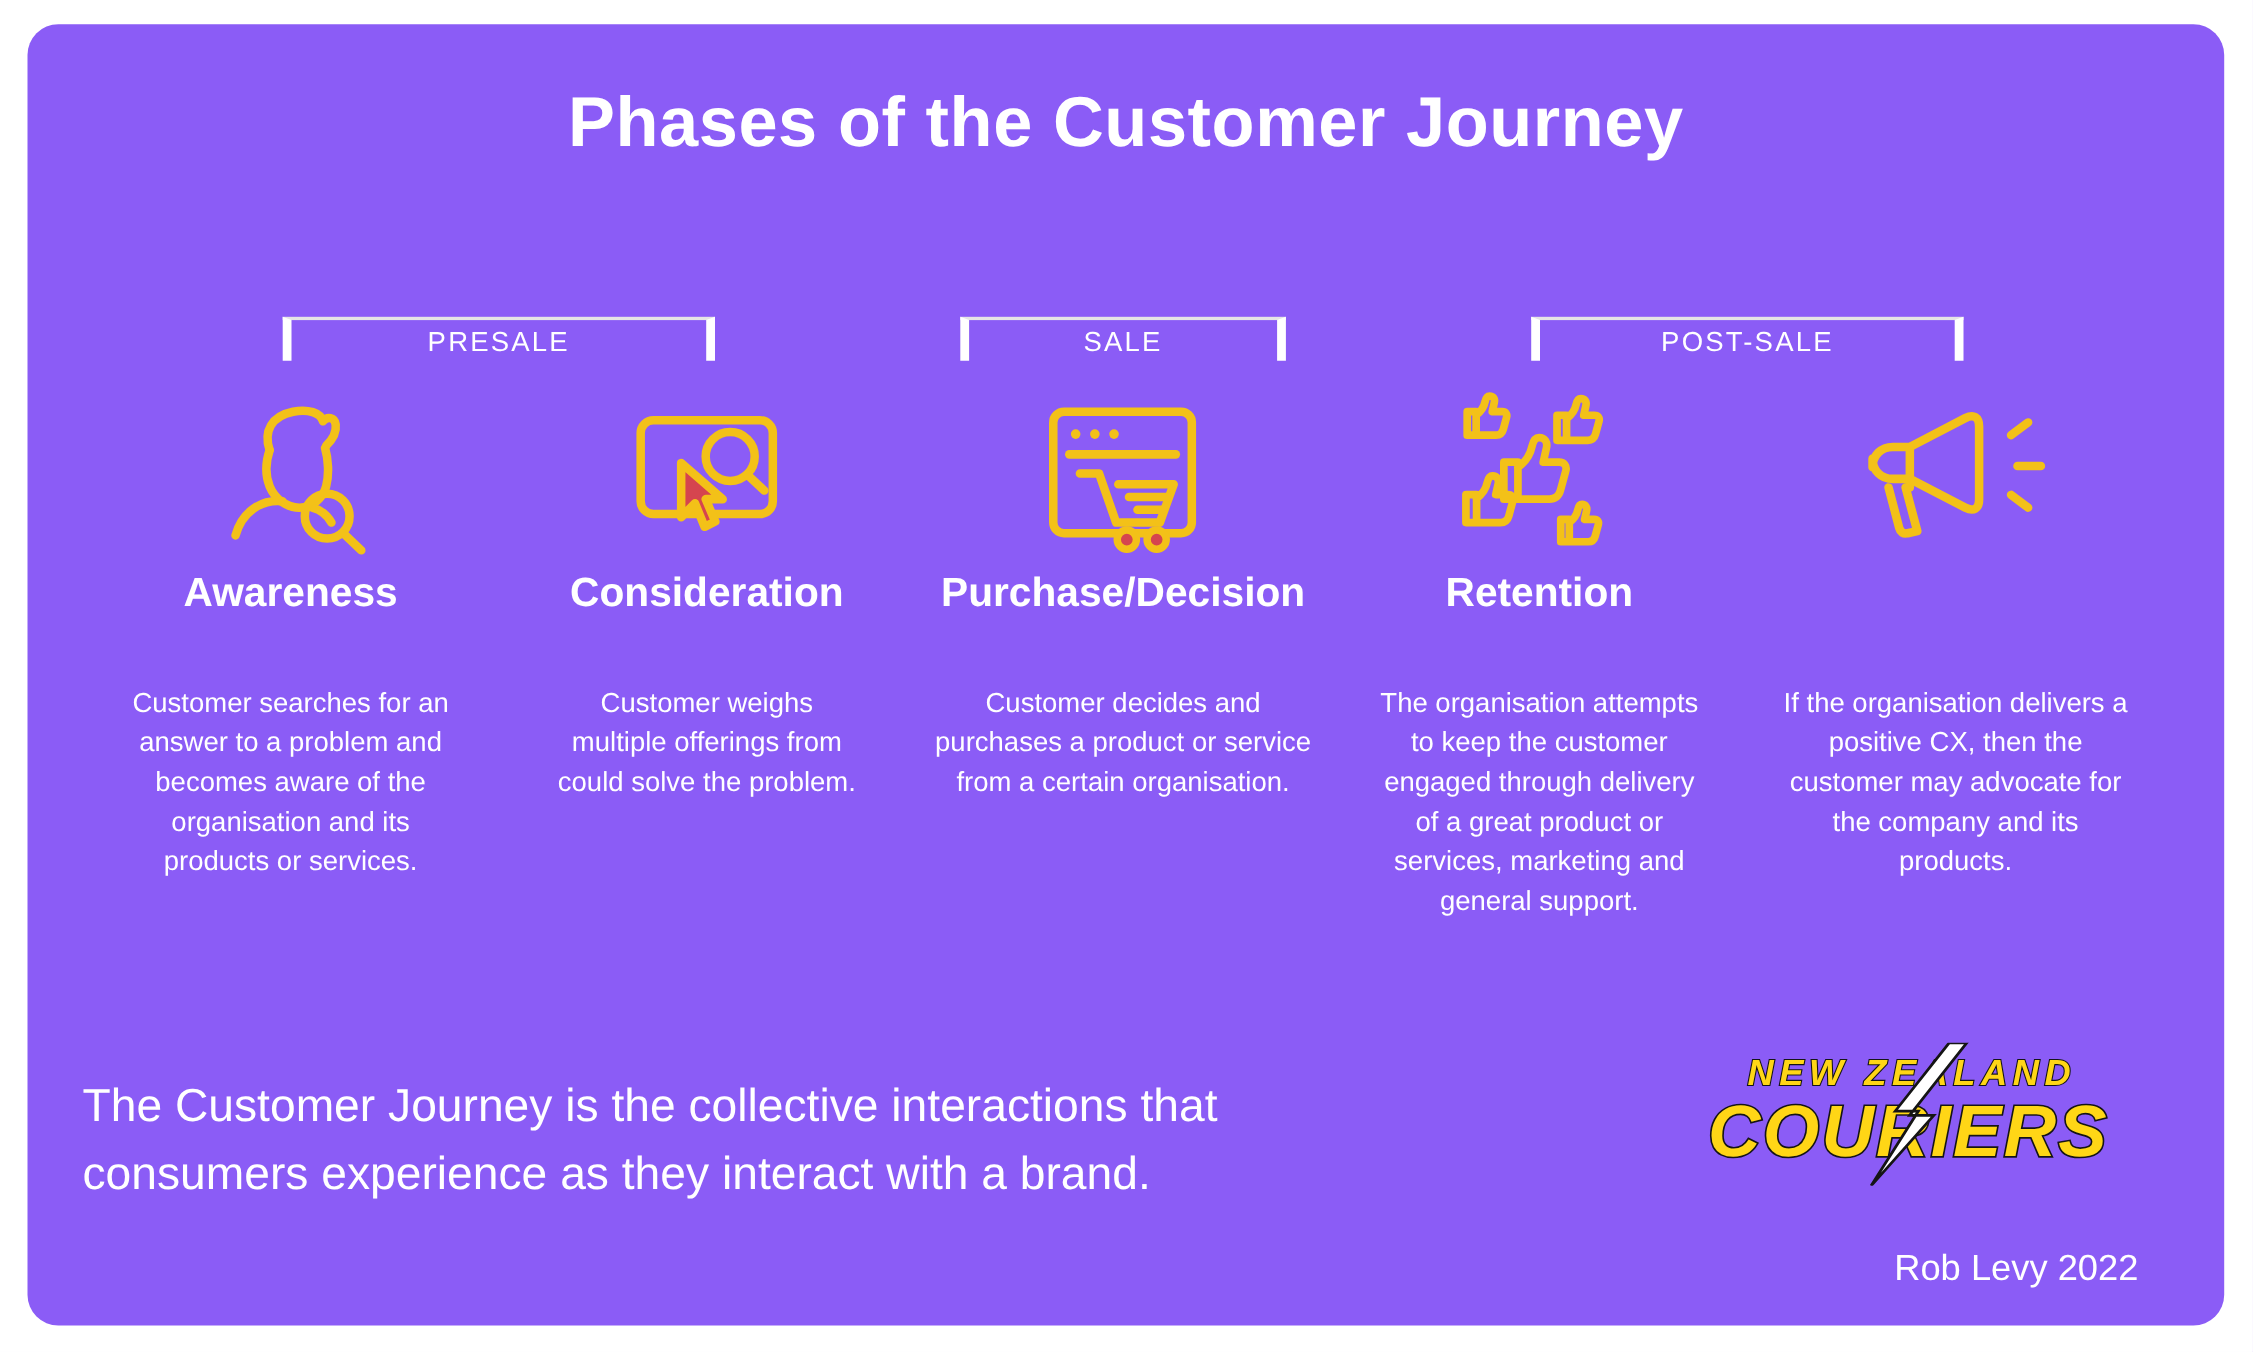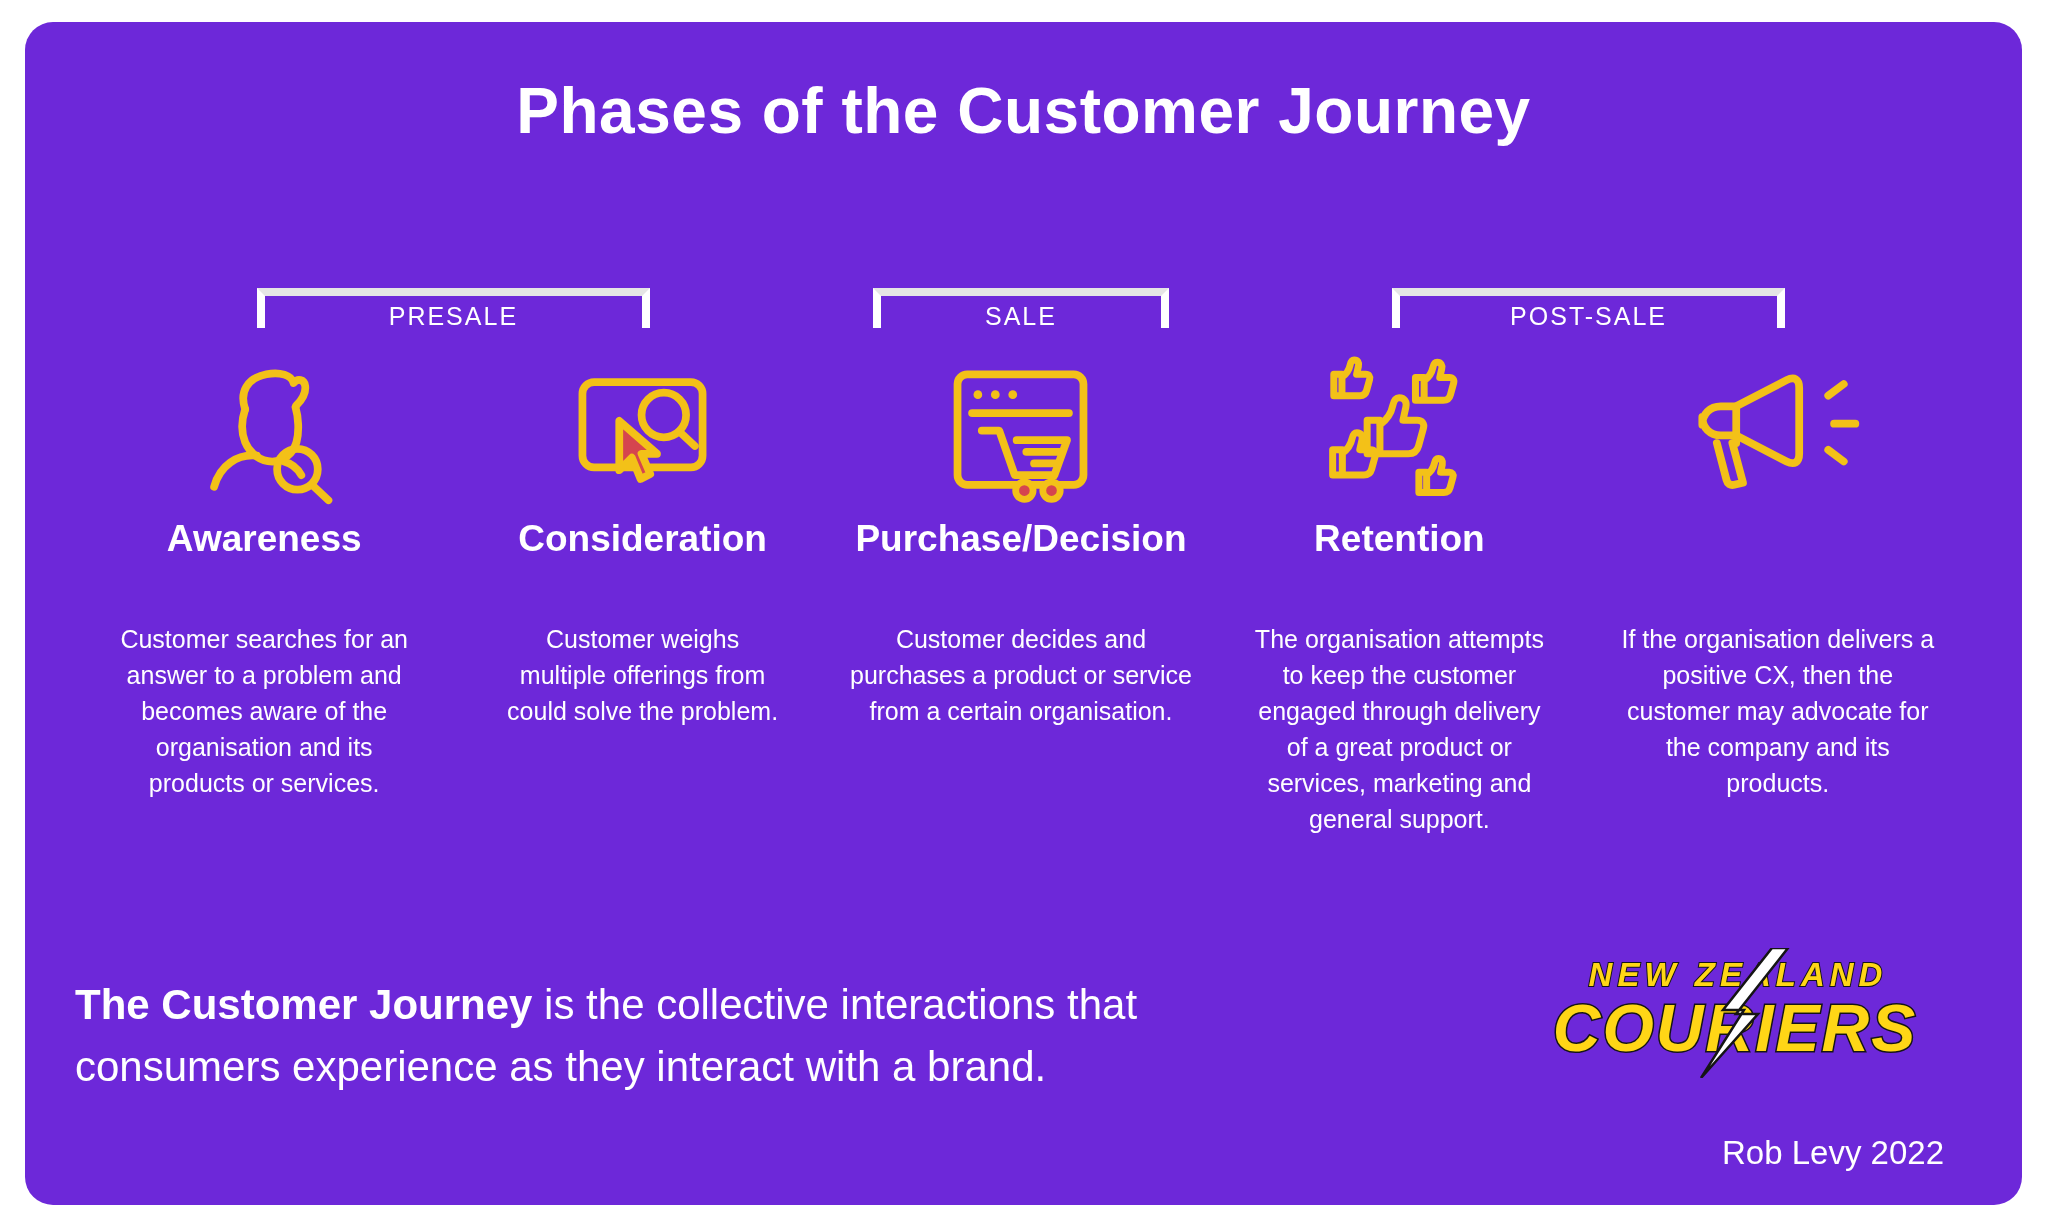--- a/index.html
+++ b/index.html
@@ -1,32 +1,32 @@
 <!DOCTYPE html>
 <html><head>
 <meta charset="utf-8">
 <style>
   * { margin:0; padding:0; box-sizing:border-box; }
   html,body { width:2048px; height:1229px; background:#ffffff; font-family:"Liberation Sans", sans-serif; }
   .card {
     position:absolute; left:25px; top:22px; width:1997px; height:1183px;
-    background:#6d28d9; border-radius:28px; overflow:hidden; color:#ffffff;
+    background:#8b5cf6; border-radius:28px; overflow:hidden; color:#ffffff;
   }
   .title {
     position:absolute; top:52px; left:0; width:100%;
     text-align:center; font-size:64px; font-weight:bold; letter-spacing:0.5px;
   }
   .phases {
     position:absolute; top:266px; left:50px; right:55px;
     display:grid; grid-template-columns:repeat(5,1fr);
     grid-template-rows:44px 186px 48px auto;
   }
   .bracket {
     grid-row:1; height:40px; align-self:start; justify-self:center;
-    border-top:8px solid #e5e5e5; border-left:8px solid #fff; border-right:8px solid #fff;
+    border-top:3px solid #e5e5e5; border-left:8px solid #fff; border-right:8px solid #fff;
     display:flex; justify-content:center; align-items:flex-start;
   }
   .bracket-presale { grid-column:1/3; width:52%; }
   .bracket-sale    { grid-column:3/4; width:78%; }
   .bracket-post    { grid-column:4/6; width:52%; }
   .bracket-label { padding-top:6px; font-size:25px; letter-spacing:2px; color:#fff; white-space:nowrap; }
   .icon-wrap {
     grid-row:2; display:flex; align-items:center; justify-content:center; margin-top:10px;
   }
   .icon-wrap svg { height:155px; }
@@ -34,21 +34,21 @@
     grid-row:3; text-align:center; font-size:37px; font-weight:bold; white-space:nowrap;
   }
   .desc {
     grid-row:4; margin:55px auto 0; text-align:center; font-size:25px; line-height:36px;
   }
   .w1{max-width:300px;} .w2{max-width:280px;} .w3{max-width:352px;} .w4{max-width:300px;} .w5{max-width:314px;}
   .definition {
     position:absolute; left:50px; top:952px; width:1080px;
     font-size:42px; line-height:62px; font-weight:normal;
   }
-  .definition b { font-weight:bold; }
+  .definition b { font-weight:normal; }
   .logo { position:absolute; right:72px; top:926px; width:430px; height:130px; }
   .credit { position:absolute; right:78px; top:1112px; font-size:33px; color:#fff; }
   .stroke-icon { fill:none; stroke:#F3C118; stroke-width:8; stroke-linecap:round; stroke-linejoin:round; }
 </style>
 </head>
 <body>
 
 <div class="card">
 
   <div class="title">Phases of the Customer Journey</div>

